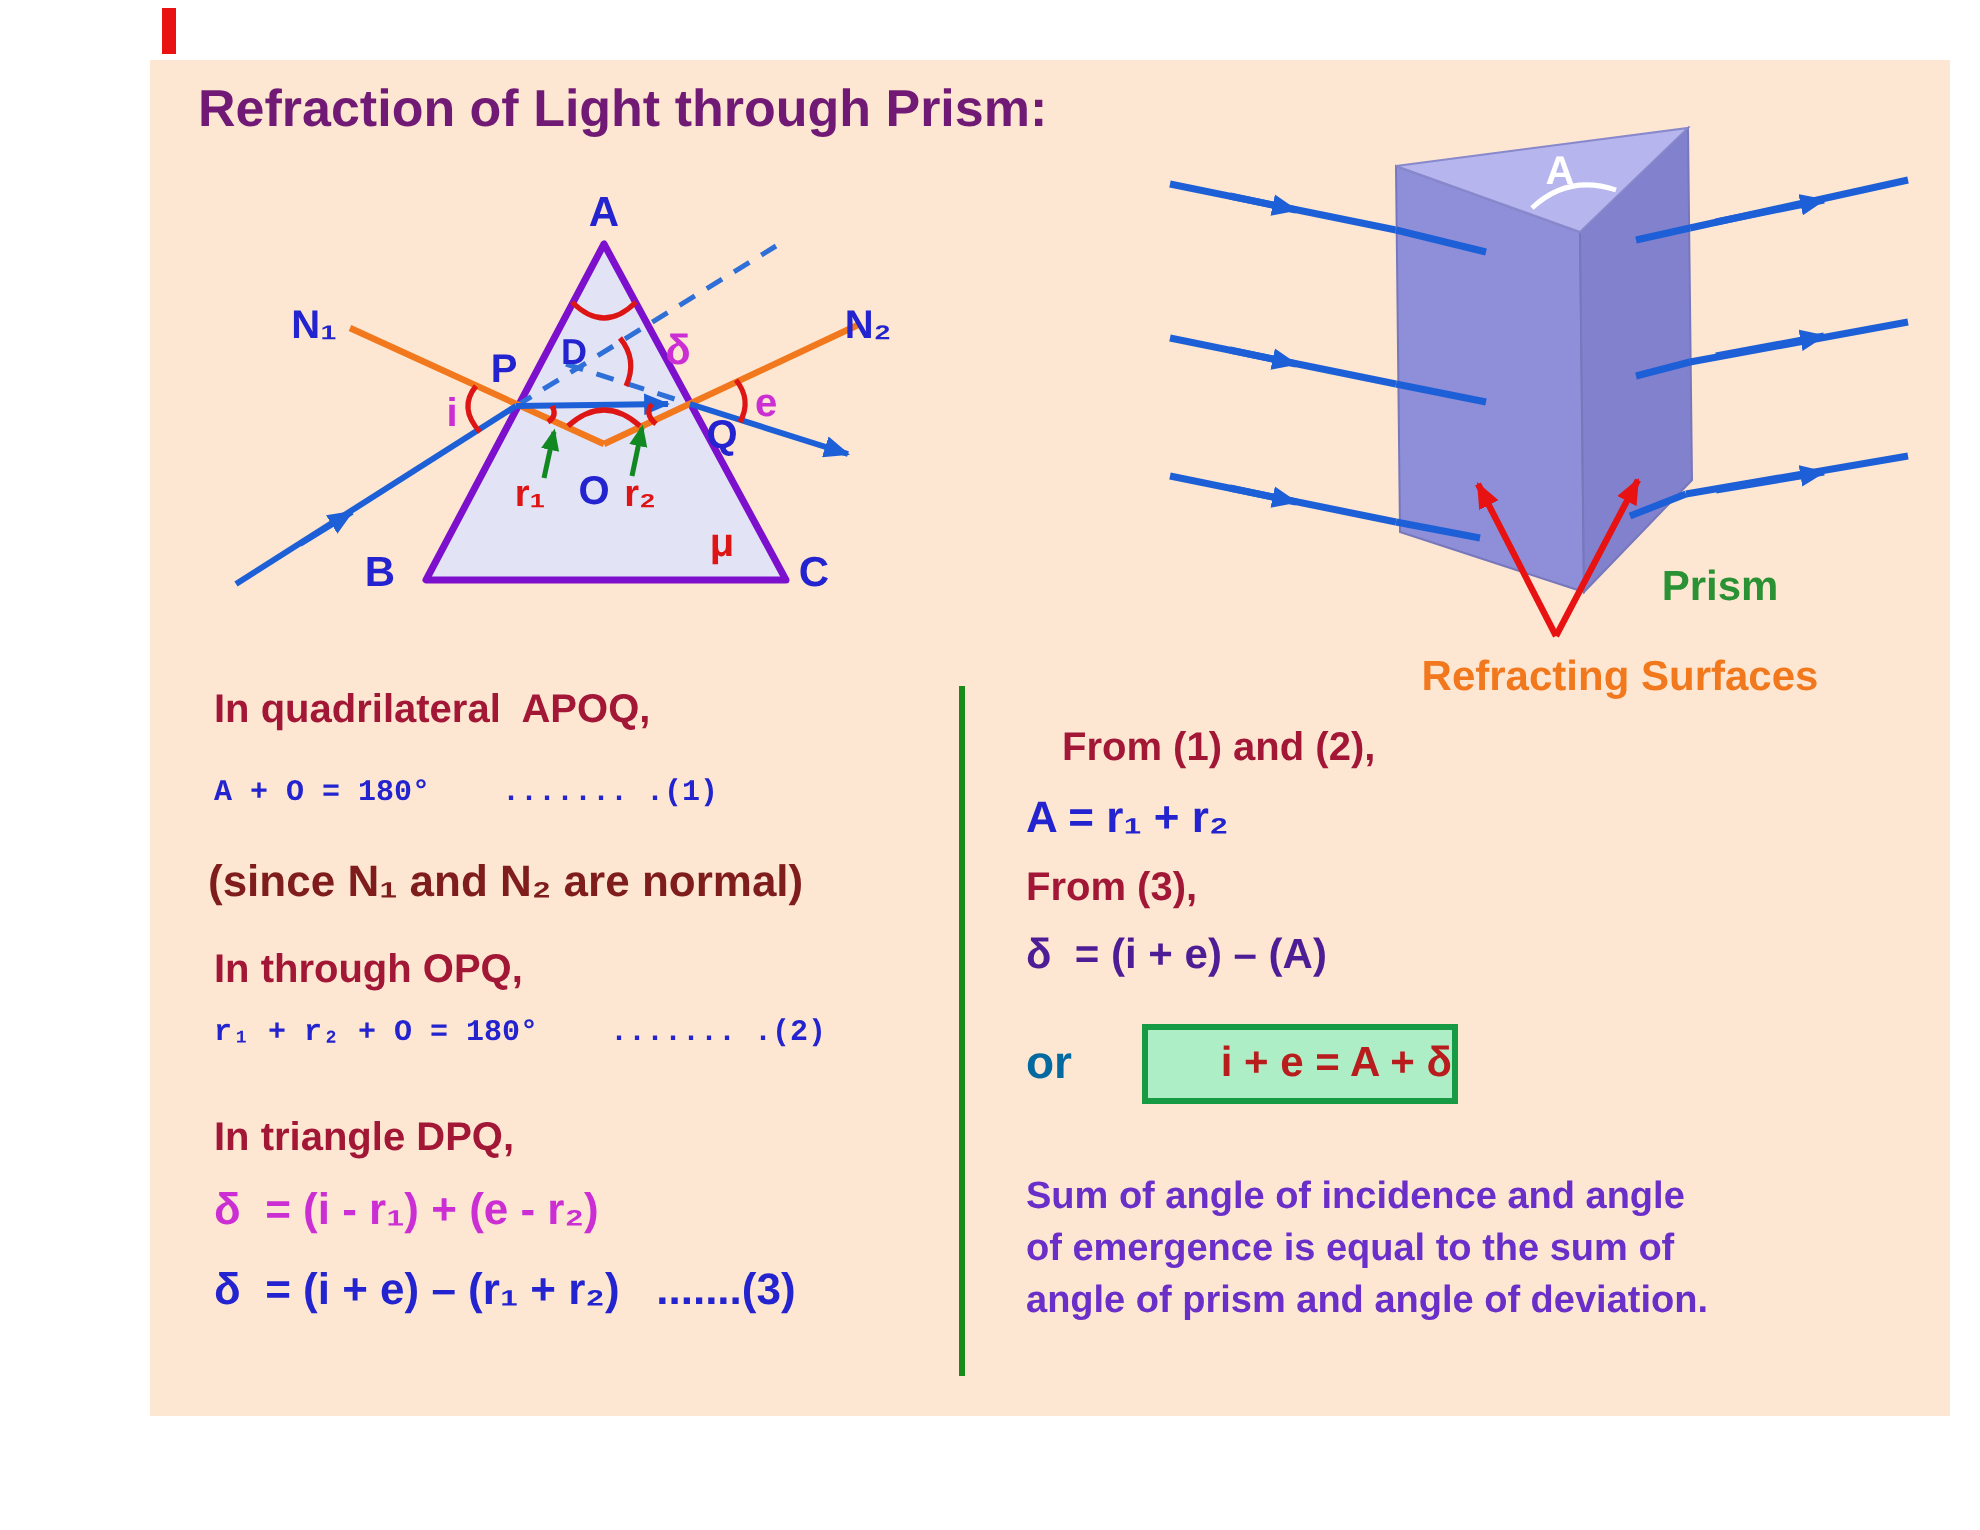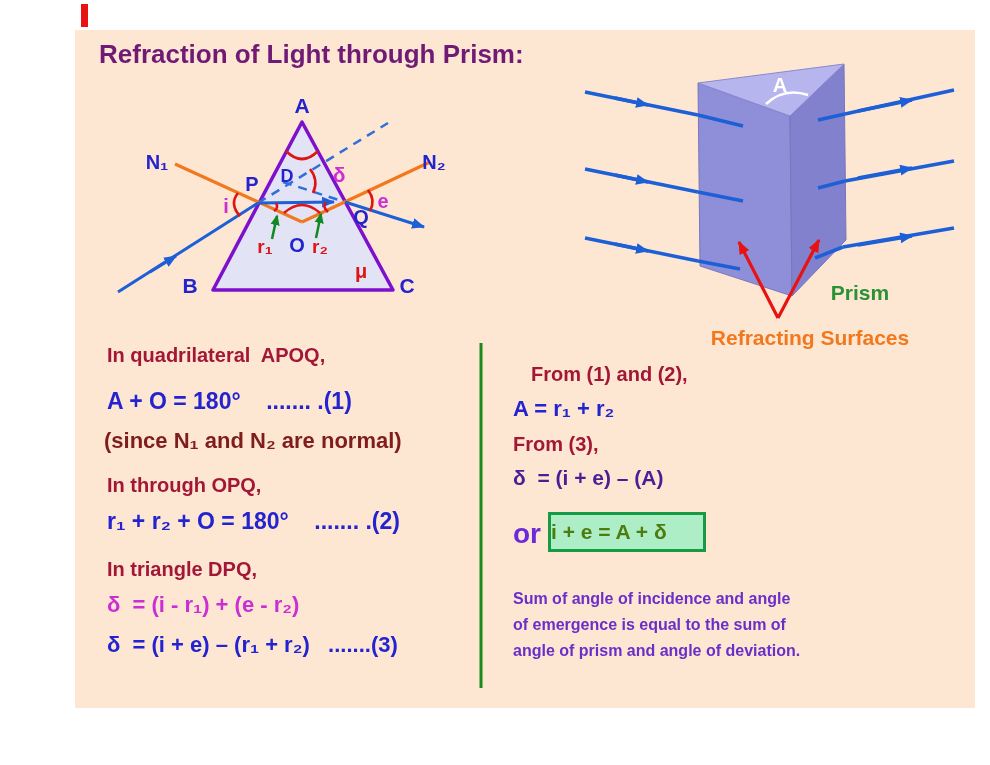--- a/index.html
+++ b/index.html
@@ -5,31 +5,31 @@
   html,body{margin:0;padding:0;background:#ffffff;}
   #stage{
     position:relative;width:990px;height:765px;background:#ffffff;overflow:hidden;
     font-family:"Liberation Sans", "DejaVu Sans", sans-serif;font-weight:bold;
   }
   #panel{position:absolute;left:75px;top:30px;width:900px;height:678px;background:#fde7d2;}
   #overlay{position:absolute;left:0;top:0;width:990px;height:765px;}
   .txt{position:absolute;white-space:pre;line-height:1.15;}
   .title{left:83px;top:40px;font-size:26px;color:#701a75;margin-left:16px;}
   .maroon{color:#a31736;font-size:20px;}
-  .blue{color:#2323cf;font-size:23px;}
+  .blue{color:#2323cf;font-size:15px;font-family:Liberation Mono, monospace;}
   .teal{color:#7f1d1d;font-size:22px;}
   .magenta{color:#cb2fd4;font-size:22px;}
   .blue22{color:#2323cf;font-size:22px;}
   .green-eq{color:#4c1d95;font-size:21px;}
-  .darkred{color:#6d28d9;font-size:28px;}
-  .purple{color:#6a2fc9;font-size:16px;line-height:26px;}
+  .darkred{color:#0369a1;font-size:23px;}
+  .purple{color:#6a2fc9;font-size:19px;line-height:26px;}
   #formula-box{
-    position:absolute;left:548px;top:512px;width:152px;height:34px;
+    position:absolute;left:571px;top:512px;width:152px;height:34px;
     background:#aeeec6;border:3px solid #169a43;
-    color:#4d7c0f;font-size:21px;text-align:left;line-height:34px;
+    color:#b91c1c;font-size:21px;text-align:right;line-height:34px;
   }
   
   text{font-family:"Liberation Sans","DejaVu Sans",sans-serif;font-weight:bold;}
 </style>
 </head>
 <body>
 
 <div id="stage">
   <div id="panel"></div>
 

